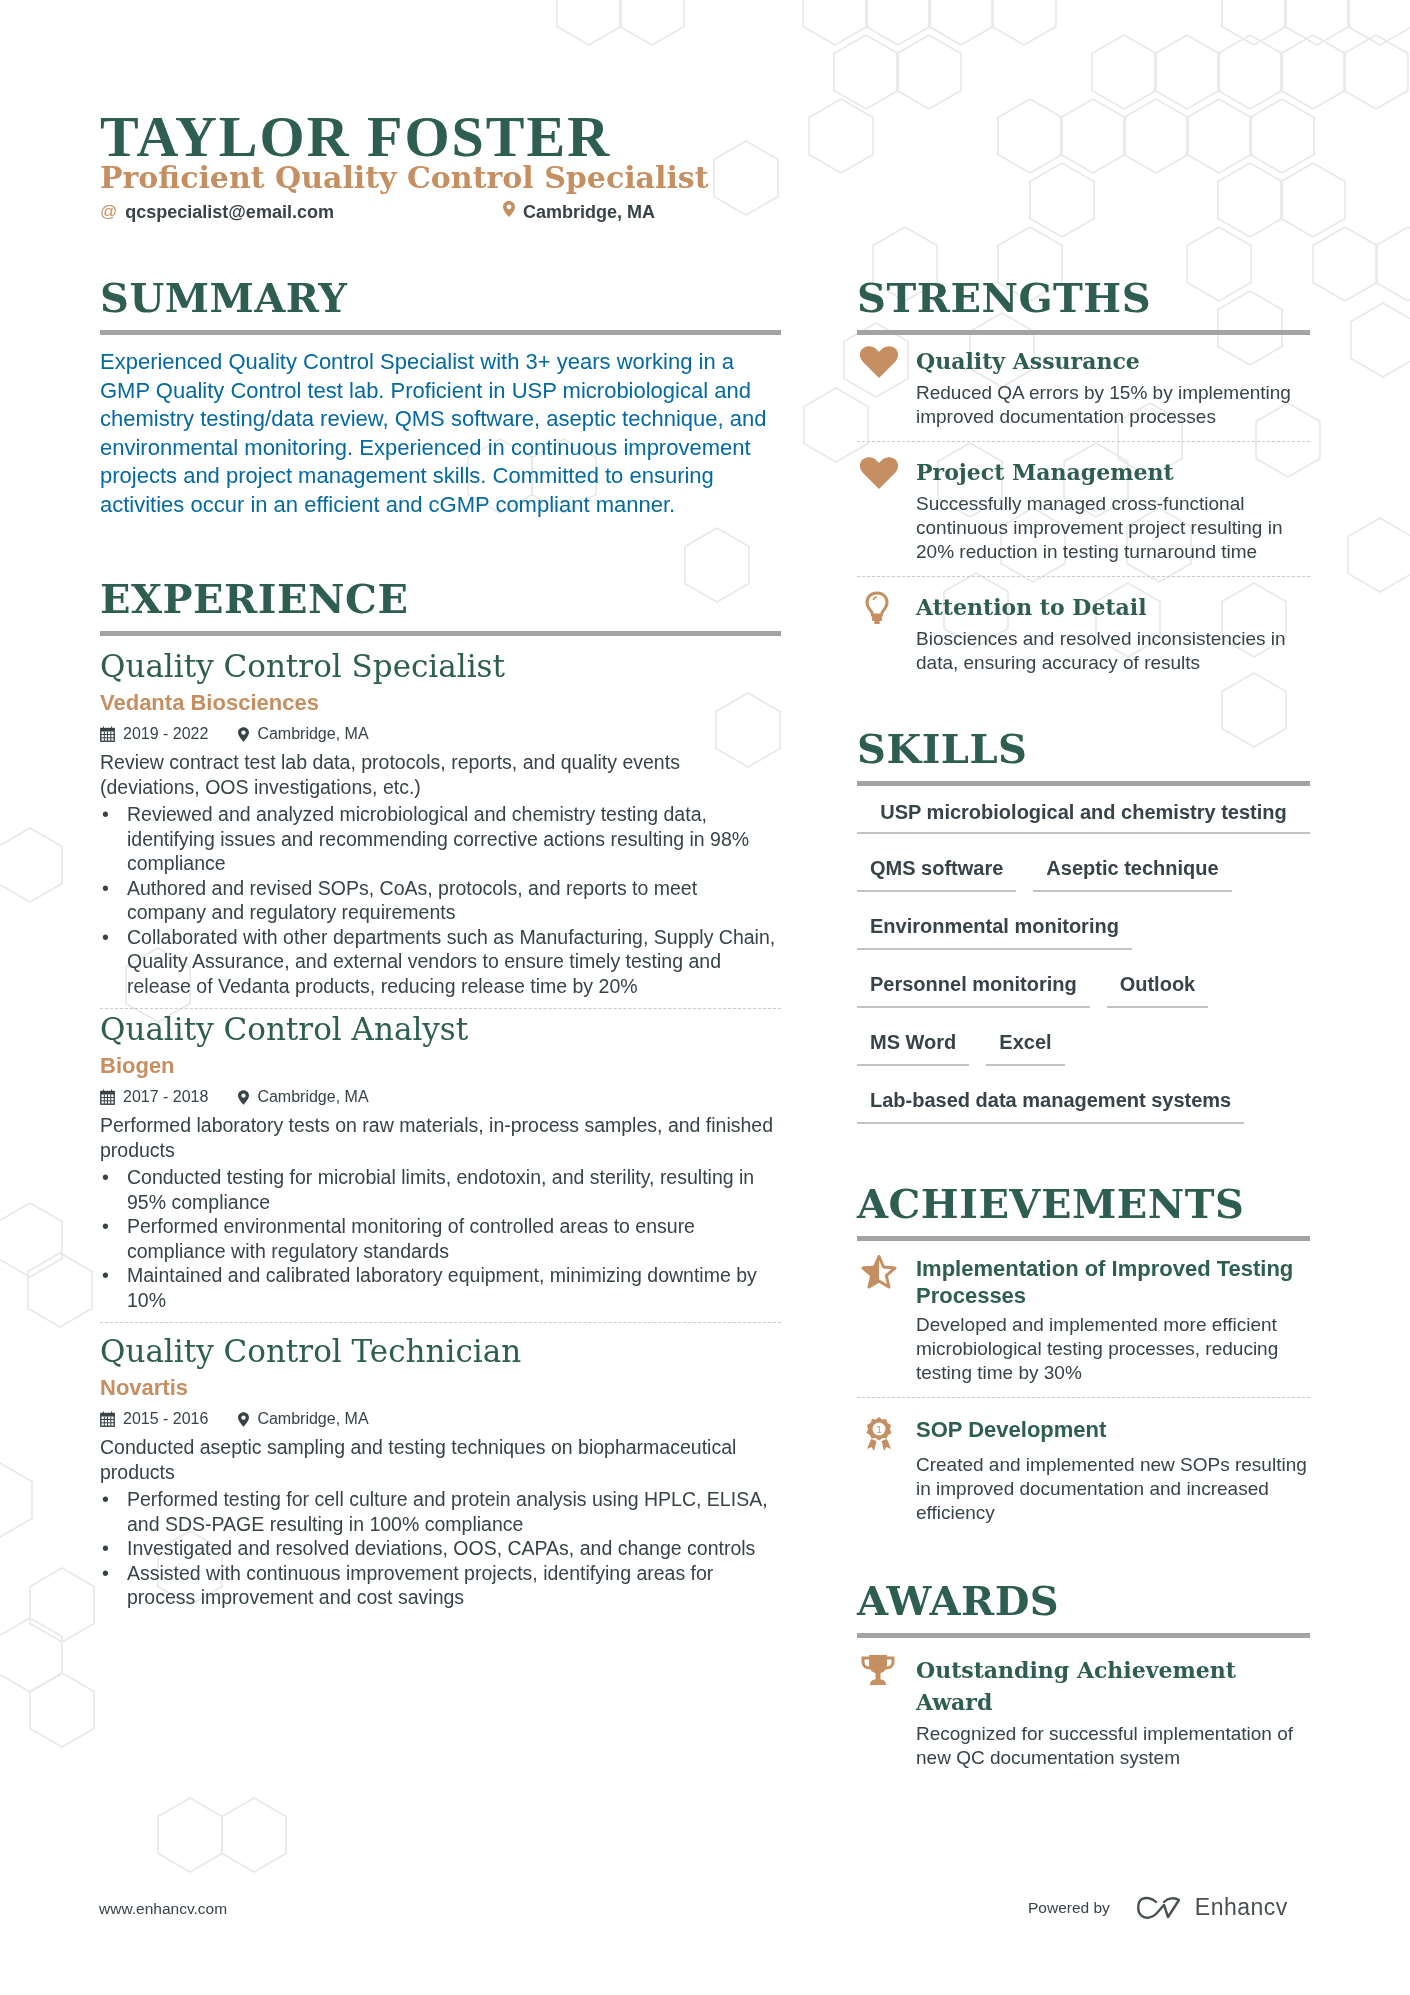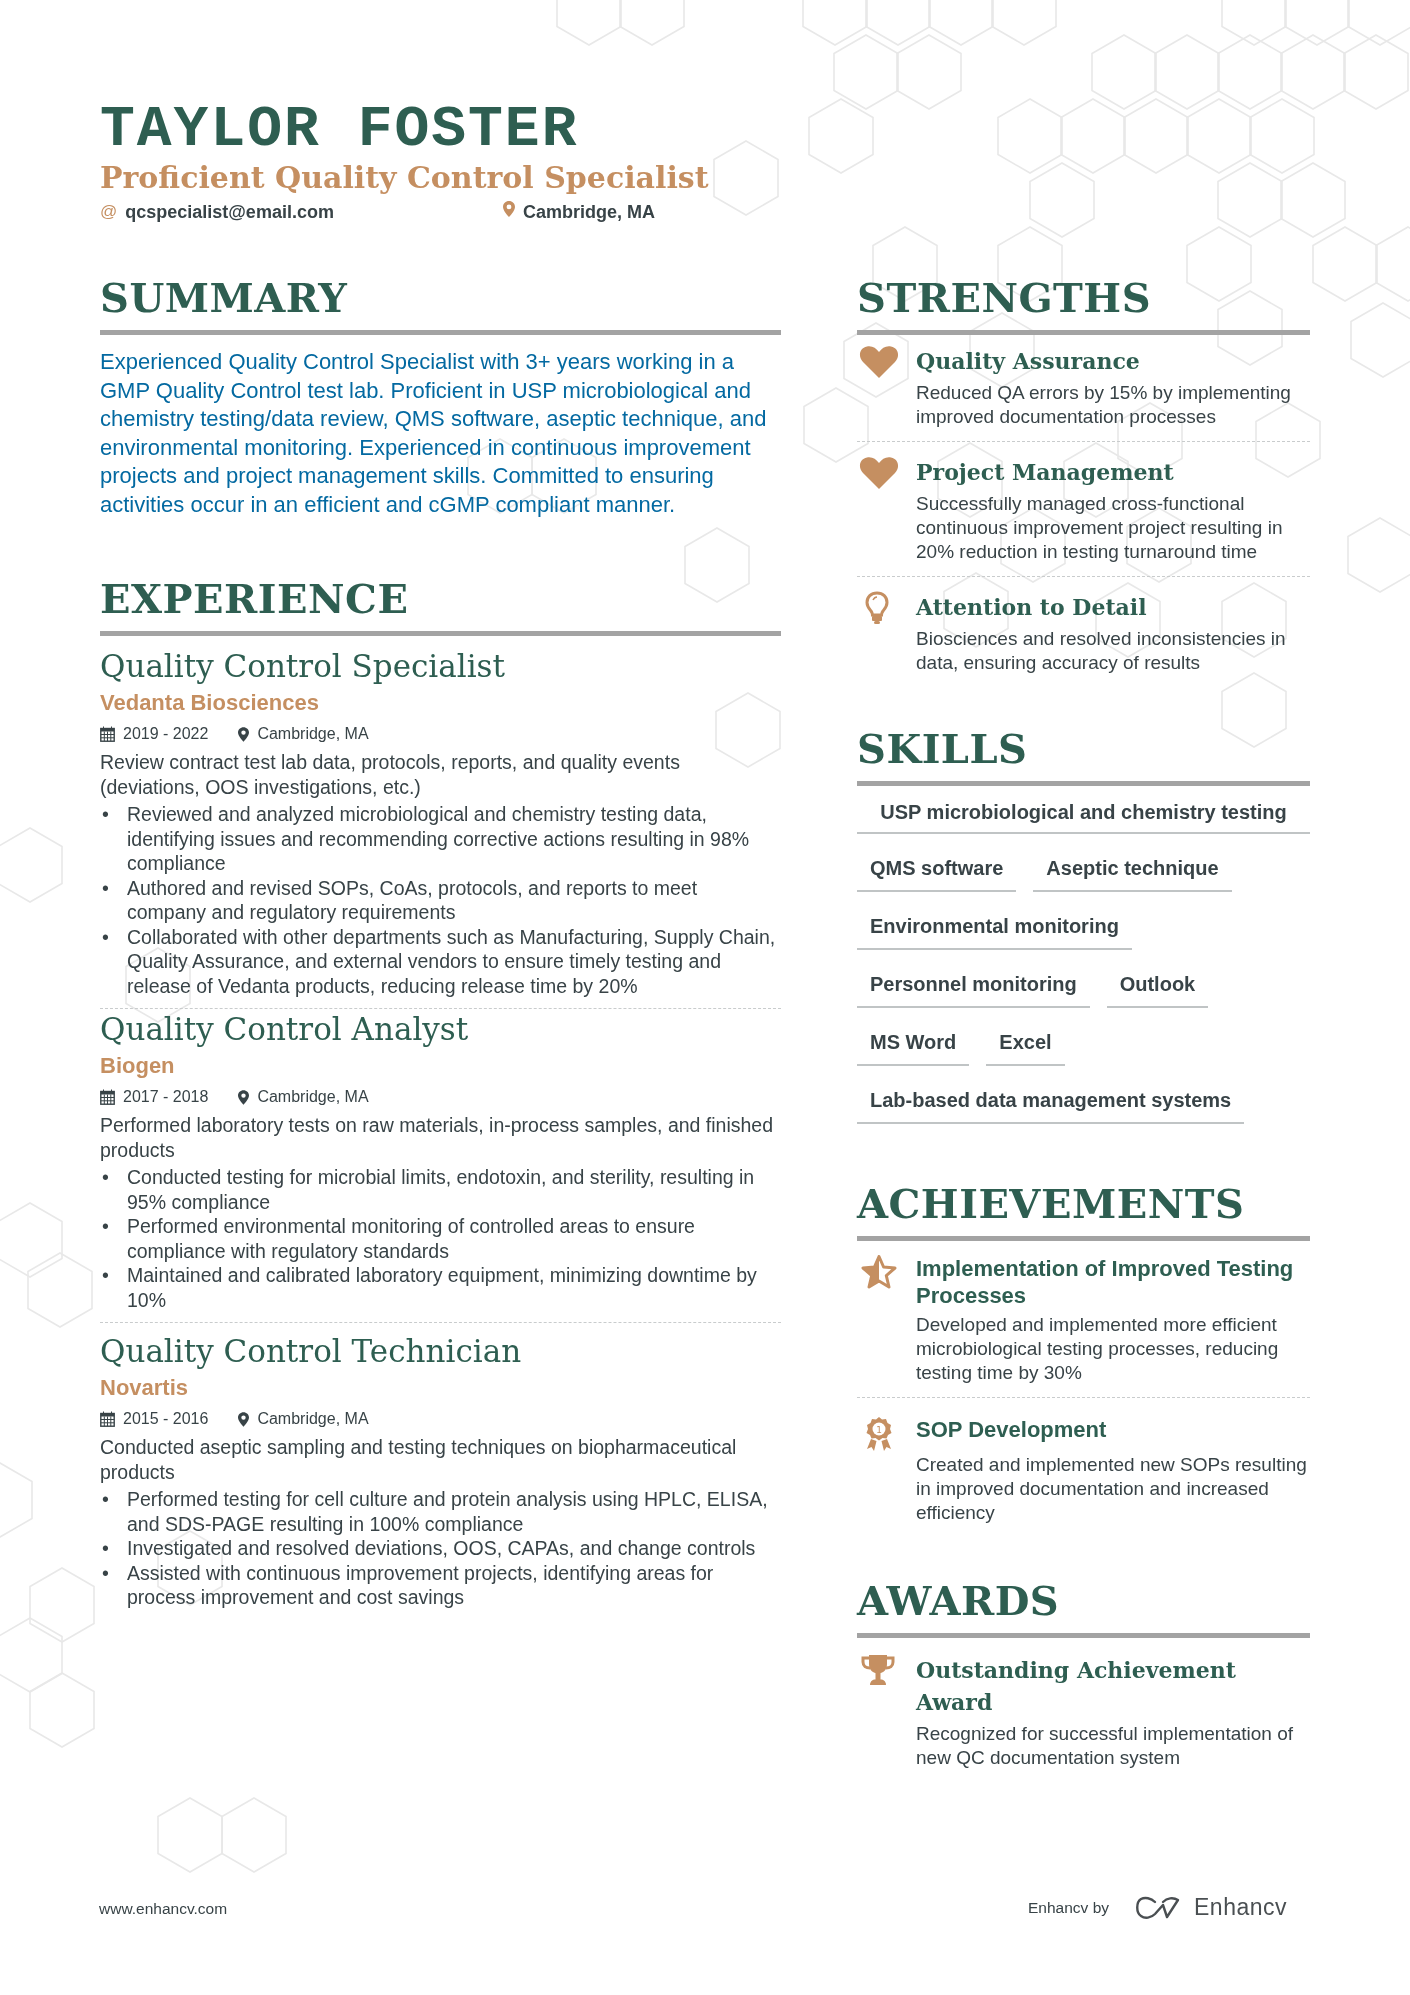--- a/index.html
+++ b/index.html
@@ -1,21 +1,21 @@
 <!DOCTYPE html>
 <html><head>
 <meta charset="utf-8">
 <style>
   * { box-sizing: border-box; margin: 0; padding: 0; }
   html, body { width: 1410px; height: 1995px; background: #ffffff; overflow: hidden; }
   body { position: relative; font-family: "Liberation Sans", "DejaVu Sans", sans-serif; color: #384347; }
   .hex-bg { position: absolute; left: 0; top: 0; width: 1410px; height: 1995px; z-index: 0; pointer-events: none; }
   .page { position: absolute; left: 0; top: 0; width: 1410px; height: 1995px; z-index: 1; }
 
-  .name { position: absolute; left: 100px; top: 95px; font-family: Liberation Mono, monospace; font-weight: bold; font-size: 58px; letter-spacing: 2px; color: #2e5e51; line-height: 70px; }
+  .name { position: absolute; left: 100px; top: 102px; font-family: Liberation Serif, serif; font-weight: bold; font-size: 58px; letter-spacing: 2px; color: #2e5e51; line-height: 70px; }
   .headline { position: absolute; left: 100px; top: 158px; font-family: "DejaVu Serif", serif; font-weight: bold; font-size: 30px; color: #c58f61; line-height: 40px; }
   .contact { position: absolute; top: 200px; font-size: 18px; font-weight: bold; color: #384347; display: flex; align-items: center; gap: 8px; line-height: 24px; }
   .contact .ic { color: #c58f61; font-size: 17px; font-weight: normal; }
 
   .col-left { position: absolute; left: 100px; top: 274px; width: 681px; }
   .col-right { position: absolute; left: 857px; top: 274px; width: 453px; }
 
   .sec-title { font-family: "DejaVu Serif", serif; font-weight: bold; font-size: 40px; color: #2e5e51; line-height: 48px; letter-spacing: 0.5px; border-bottom: 5px solid #a3a3a3; padding-bottom: 8px; }
 
   .summary-text { font-size: 22px; line-height: 28.5px; color: #0369a1; margin-top: 13px; }
@@ -352,21 +352,21 @@
         <div class="str-body">
           <div class="str-title">Outstanding Achievement Award</div>
           <div class="str-desc">Recognized for successful implementation of new QC documentation system</div>
         </div>
       </div>
     </section>
   </div>
 
   <div class="footer-left">www.enhancv.com</div>
   <div class="footer-right">
-    <span class="pb">Enhancv by</span>
+    <span class="pb">Powered by</span>
     <span class="brand">
       <svg width="46" height="24" viewBox="0 0 46 24">
           <path d="M20 6 C16 2 10 1 6 3 C1 6 1 17 6 20 C10 23 16 22 20 18 L28 9 L32 21 L43 4 C38 1 32 2 28 6" fill="none" stroke="#4a4f52" stroke-width="2.4" stroke-linejoin="round" stroke-linecap="round"></path>
         </svg>
       <span>Enhancv</span>
     </span>
   </div>
 
 </div>
 

